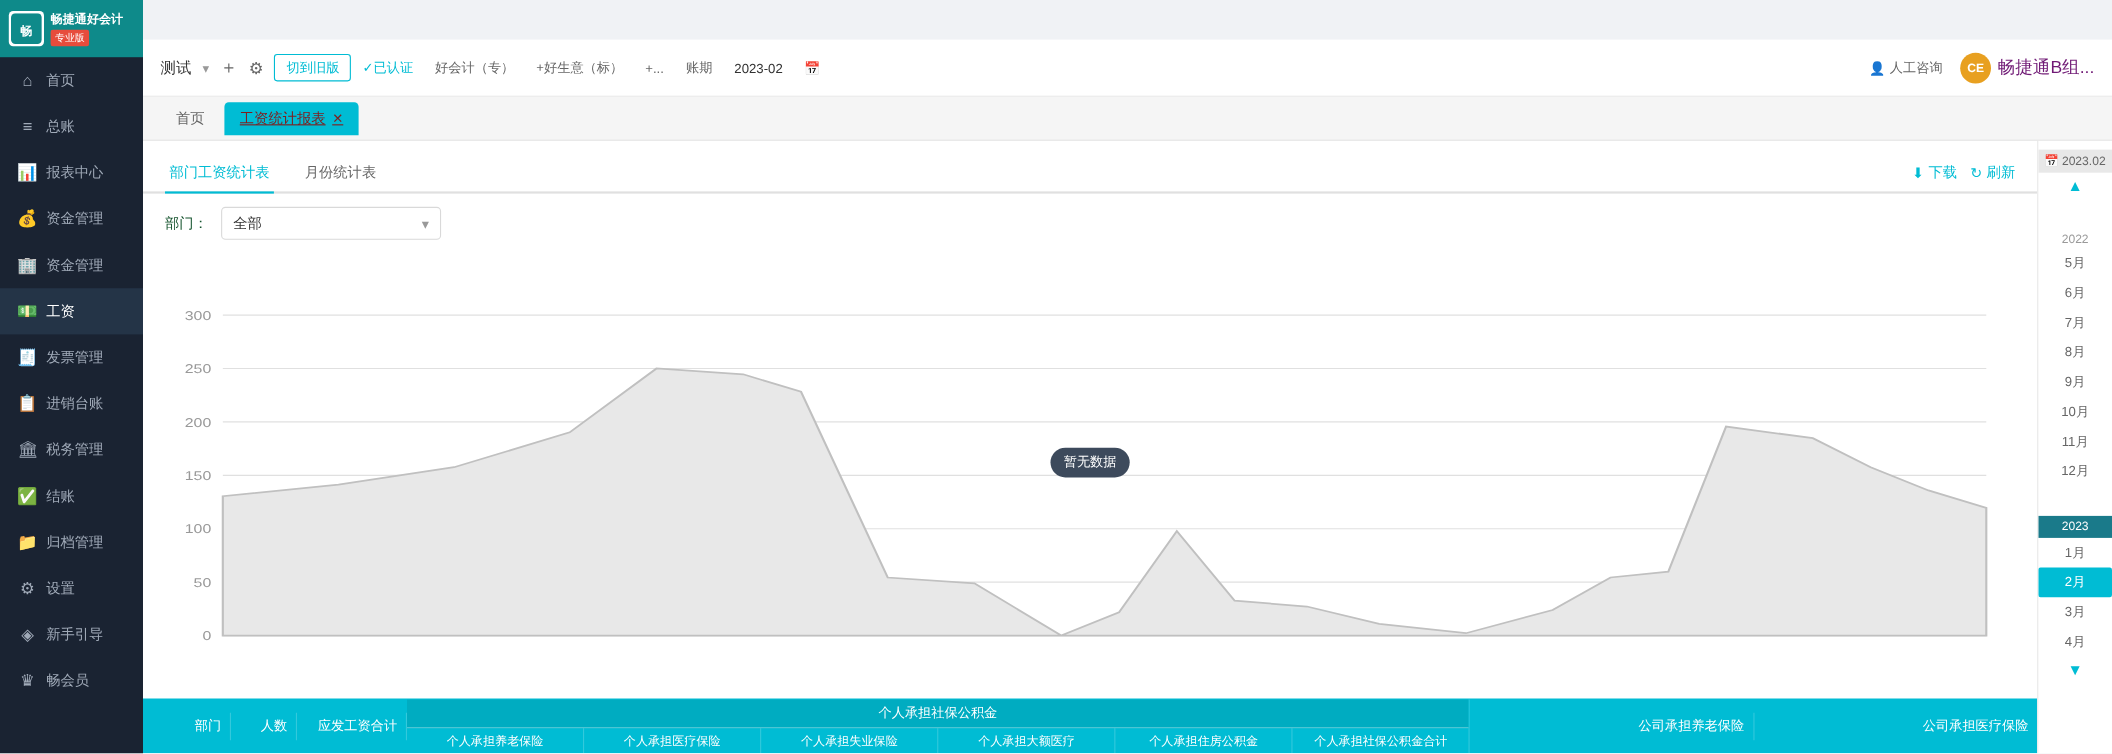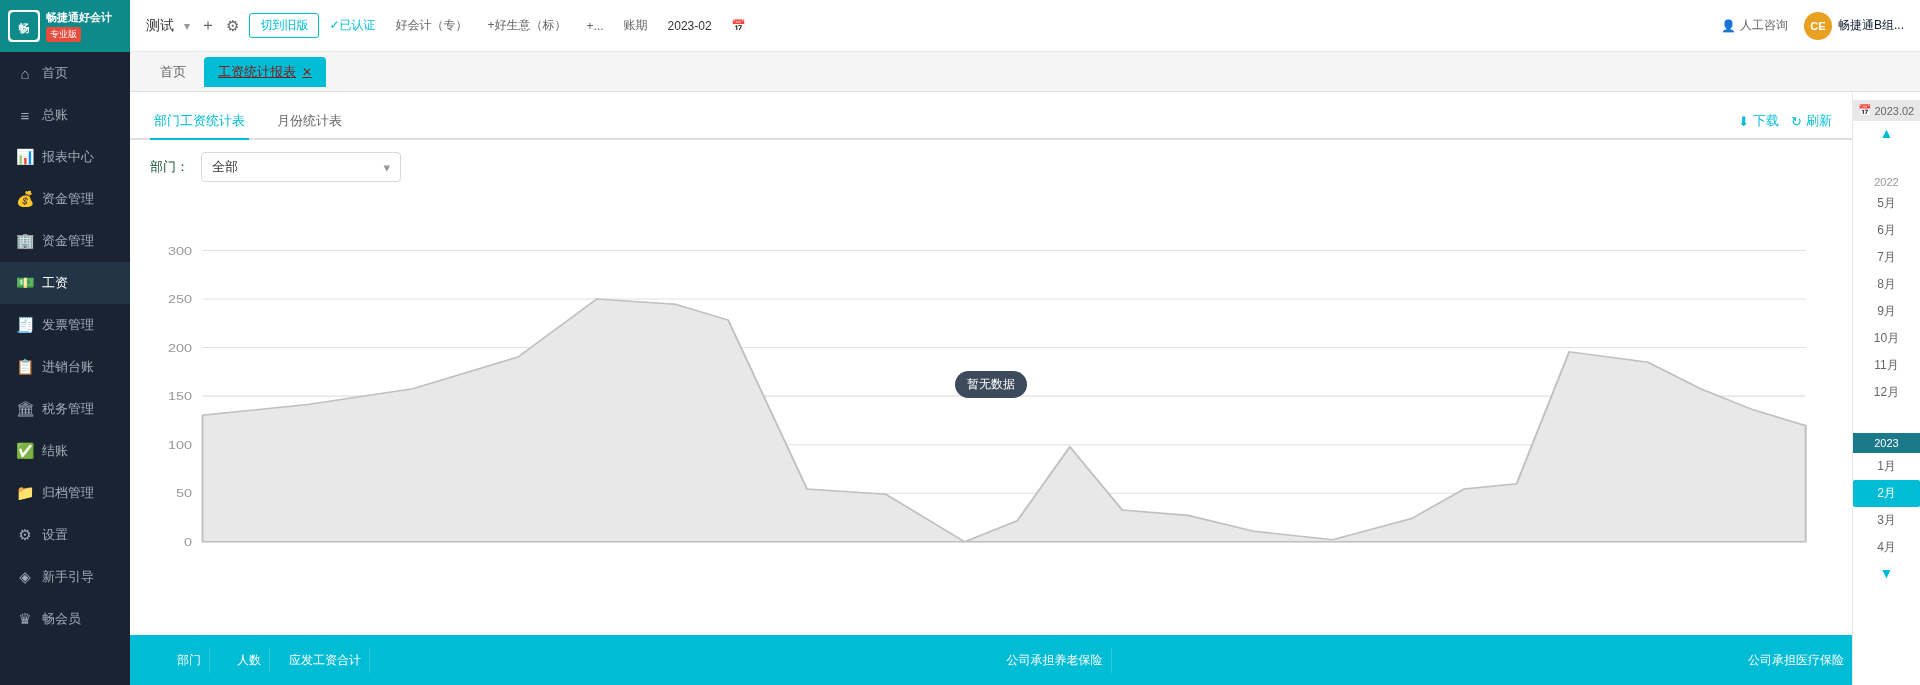--- a/index.html
+++ b/index.html
@@ -57,20 +57,21 @@
 
     
     .topbar {
       background: #fff;
       height: 52px;
       display: flex;
       align-items: center;
       padding: 0 16px;
       border-bottom: 1px solid #e8e8e8;
       gap: 10px;
+      margin-top: 36px;
     }
     .topbar-company {
       font-size: 14px;
       font-weight: 500;
       color: #333;
     }
     .topbar-arrow {
       color: #999;
       font-size: 12px;
     }
@@ -95,21 +96,21 @@
     .status-check { color: #00bcd4; }
     .topbar-right {
       margin-left: auto;
       display: flex;
       align-items: center;
       gap: 16px;
     }
     .topbar-help { color: #666; font-size: 12px; display: flex; align-items: center; gap: 4px; cursor: pointer; }
     .topbar-user { display: flex; align-items: center; gap: 6px; cursor: pointer; }
     .user-avatar { width: 28px; height: 28px; background: #e8a020; border-radius: 50%; display: flex; align-items: center; justify-content: center; color: #fff; font-size: 11px; font-weight: bold; }
-    .user-name { font-size: 12px; color: #0f172a; }
+    .user-name { font-size: 16px; color: #701a75; }
 
     
     .tabbar {
       background: #f5f5f5;
       height: 40px;
       display: flex;
       align-items: center;
       padding: 0 16px;
       border-bottom: 1px solid #e0e0e0;
       gap: 4px;
@@ -506,20 +507,31 @@
           </svg>
           
           <div class="chart-tooltip">暂无数据</div>
         </div>
       </div>
 
       <div class="table-footer">
         <div class="table-col" style="max-width:80px;">部门</div>
         <div class="table-col" style="max-width:60px;">人数</div>
         <div class="table-col" style="max-width:100px;">应发工资合计</div>
+        <div class="table-col-group">
+          <div class="table-col-group-header">个人承担社保公积金</div>
+          <div class="table-col-group-cells">
+            <div class="table-col-sub">个人承担养老保险</div>
+            <div class="table-col-sub">个人承担医疗保险</div>
+            <div class="table-col-sub">个人承担失业保险</div>
+            <div class="table-col-sub">个人承担大额医疗</div>
+            <div class="table-col-sub">个人承担住房公积金</div>
+            <div class="table-col-sub">个人承担社保公积金合计</div>
+          </div>
+        </div>
         <div class="table-col">公司承担养老保险</div>
         <div class="table-col">公司承担医疗保险</div>
       </div>
     </div>
 
     <div class="right-panel">
       <div class="date-header">
         <span>📅</span>
         <span>2023.02</span>
       </div>

